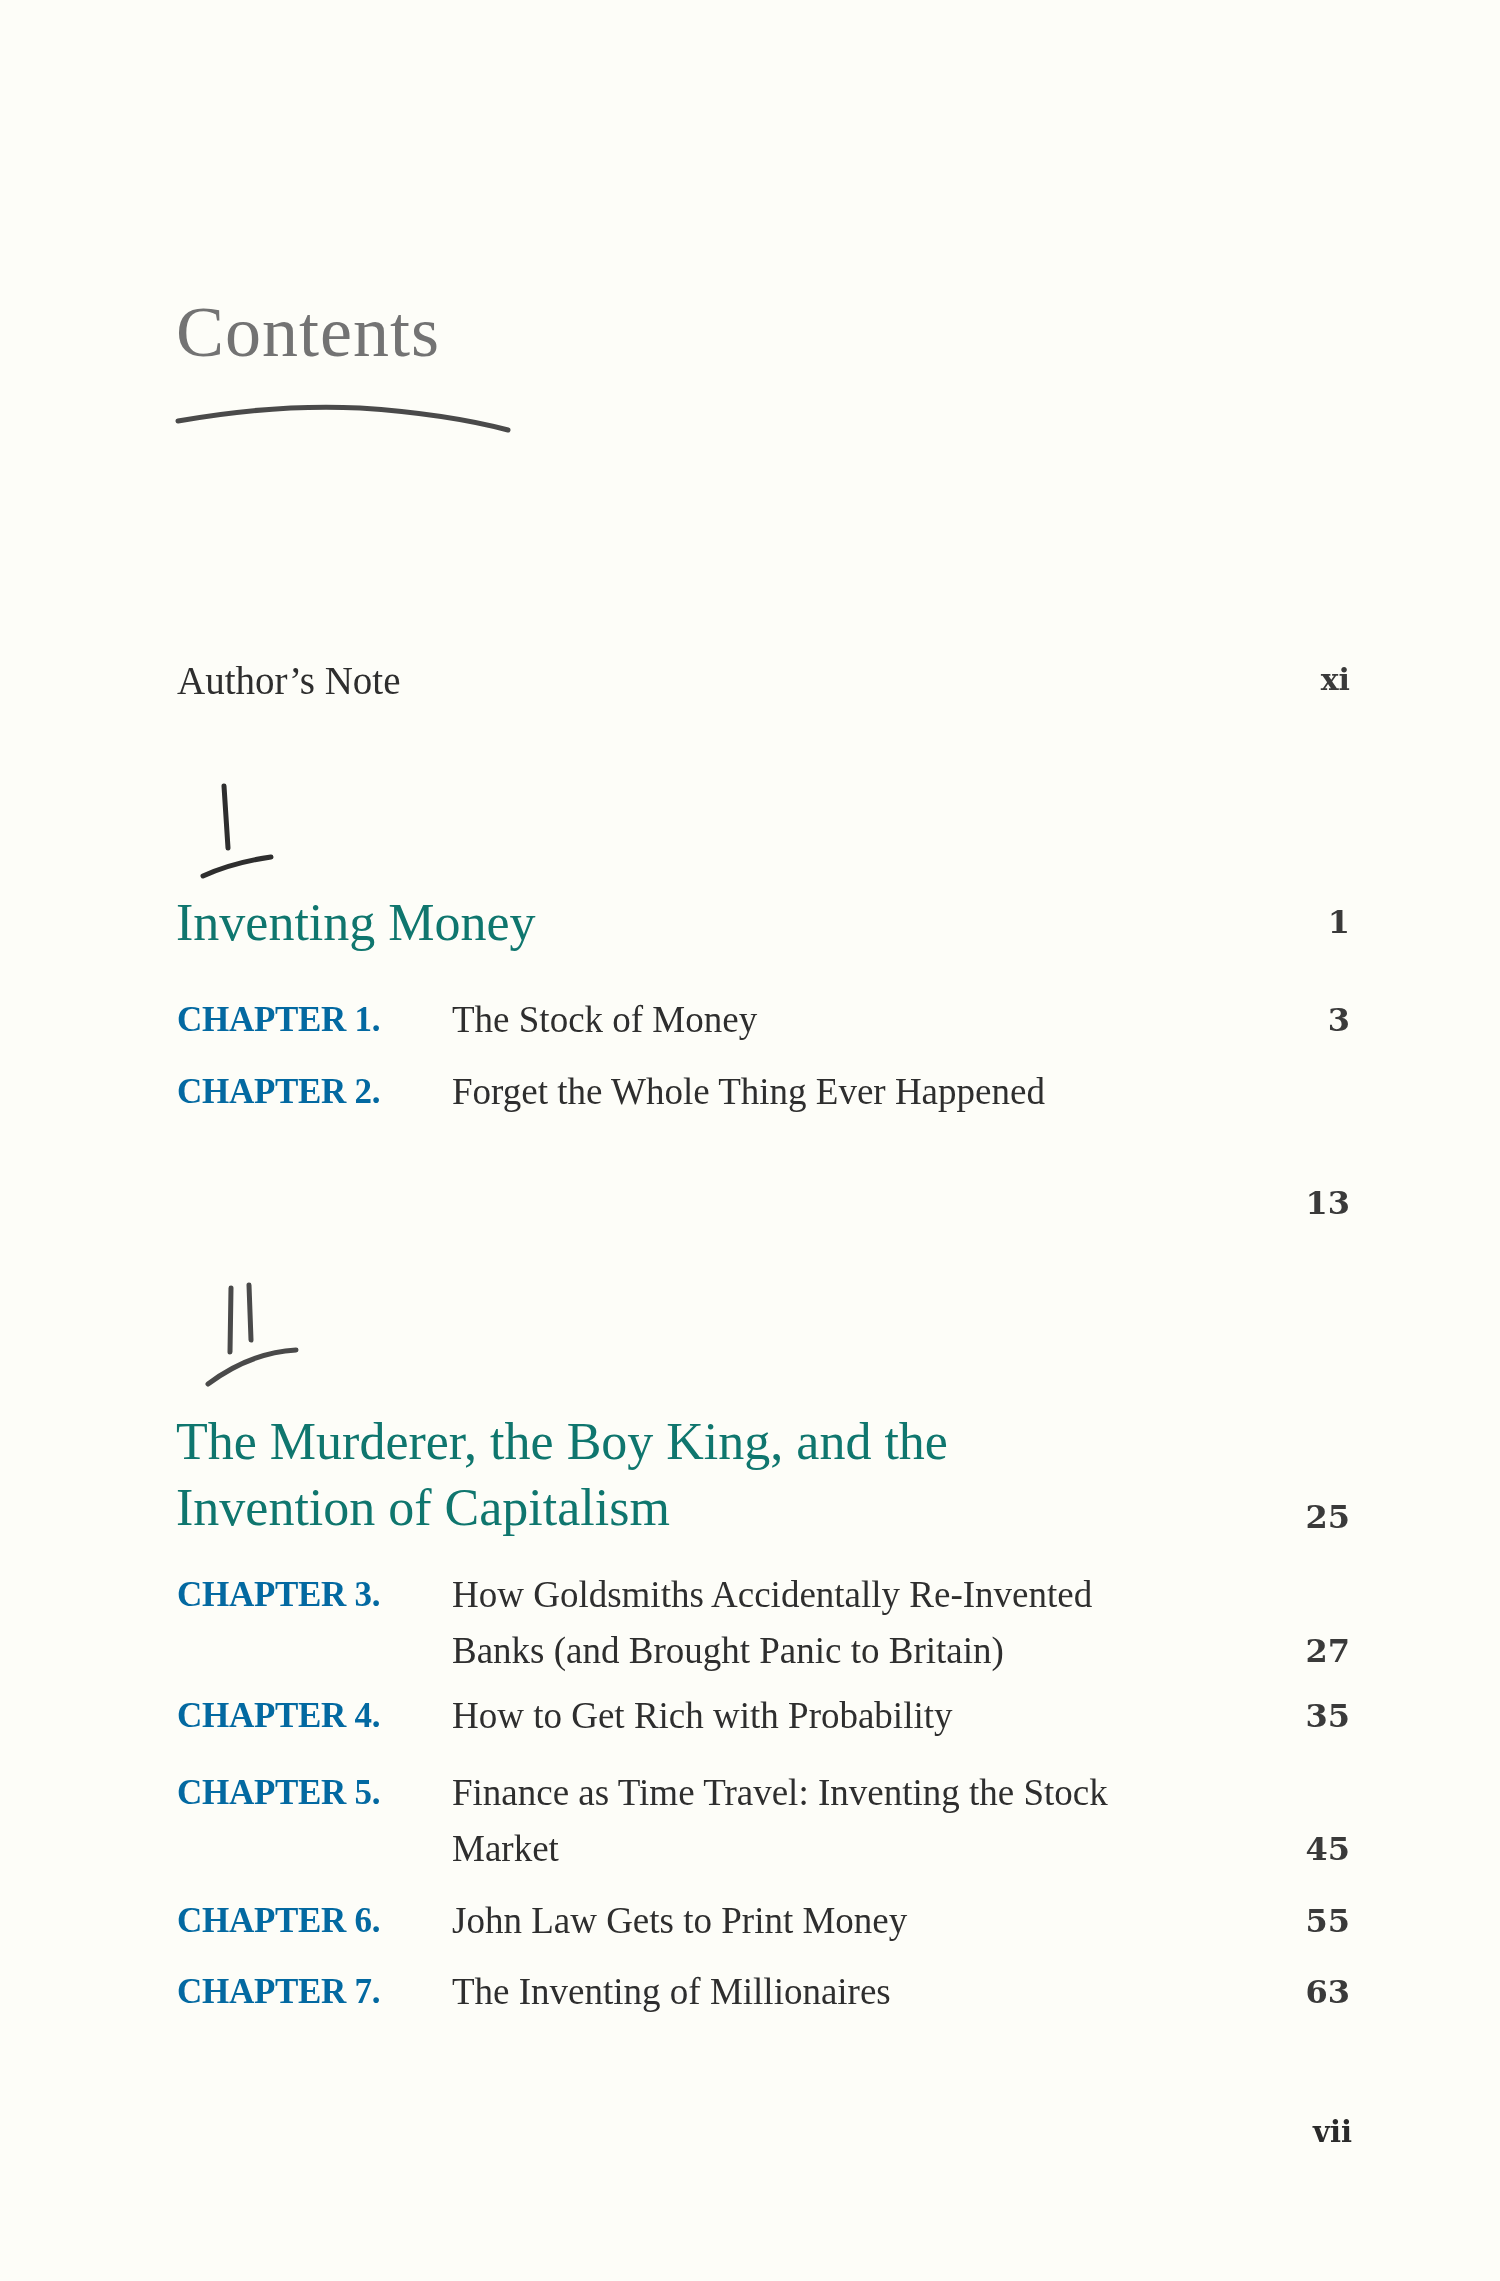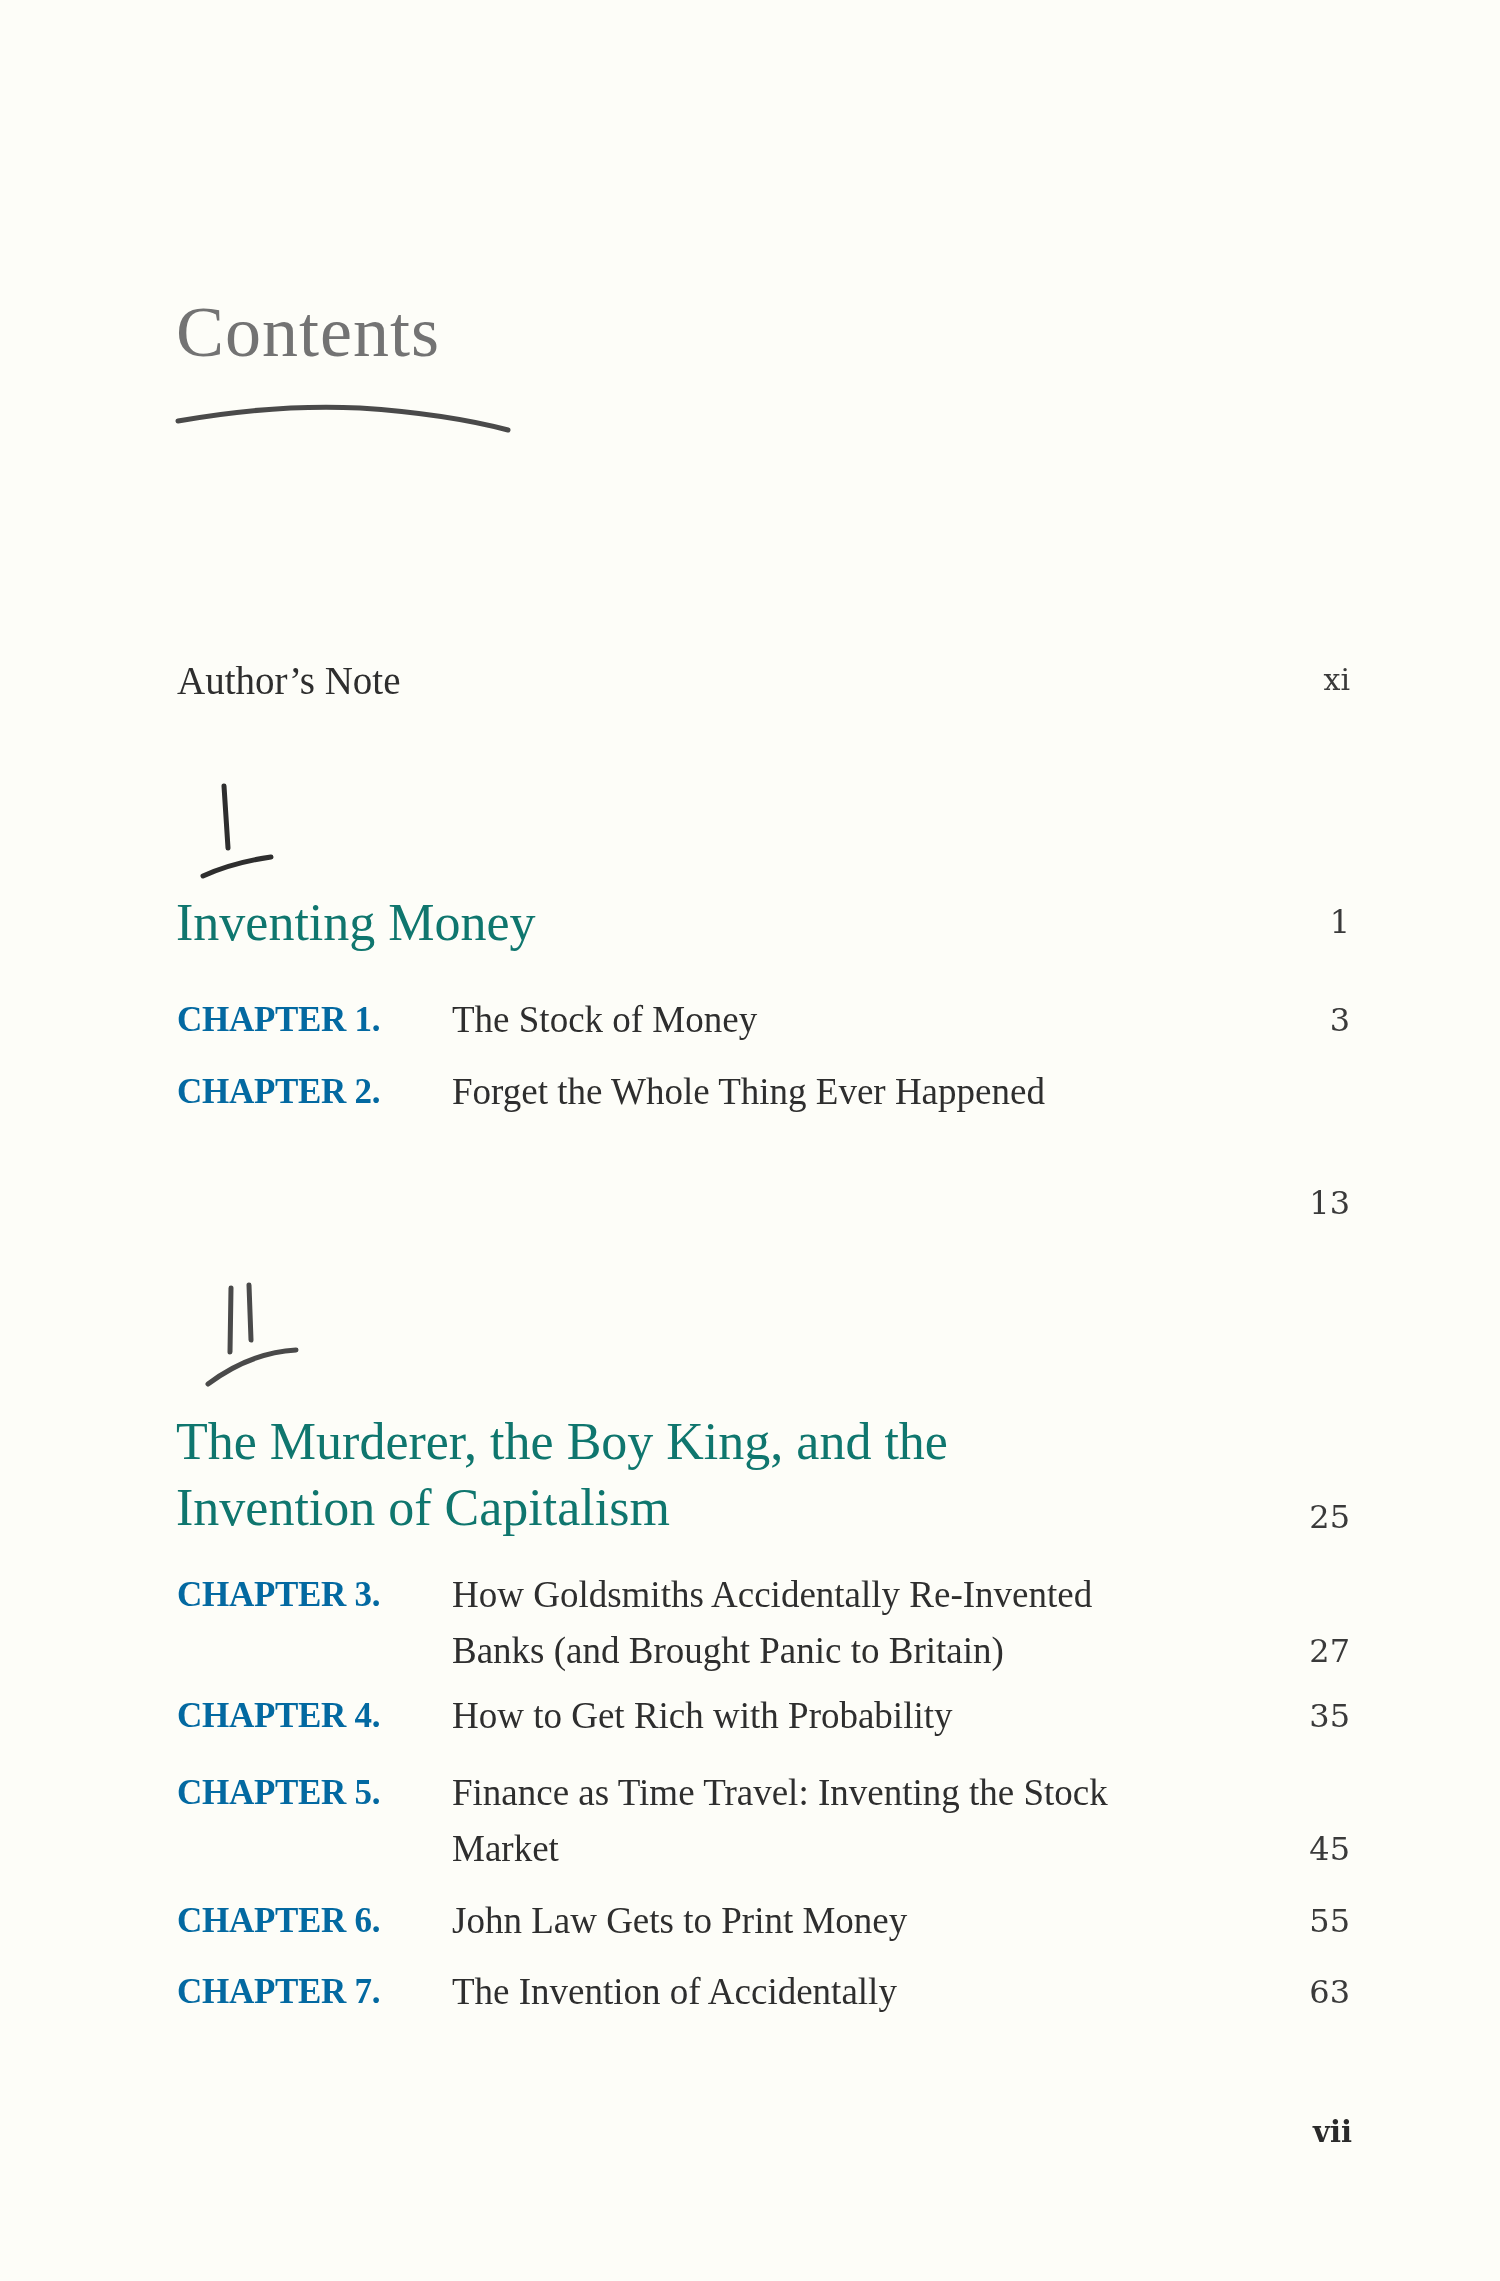--- a/index.html
+++ b/index.html
@@ -18,21 +18,21 @@
     font-size: 72px; line-height: 80px; color: #737373;
     letter-spacing: 1px;
   }
   .swash { position: absolute; left: 0; top: 0; }
   .front-item {
     left: 177px; top: 656px;
     font-size: 39px; line-height: 50px; color: #2e2e2e;
   }
   .pg {
     position: absolute; right: 150px; text-align: right;
-    font-family: "DejaVu Serif", serif; font-weight: normal;
+    font-family: "DejaVu Serif", serif; font-weight: bold;
     font-size: 32px; line-height: 40px; color: #3a3a3a;
   }
   .pg.roman { font-size: 30px; }
   .part-title {
     left: 176px; font-size: 52px; line-height: 66px; color: #0f766e;
   }
   .ch-label {
     position: absolute; left: 177px;
     font-family: "Liberation Serif", serif; font-weight: bold;
     font-size: 35px; line-height: 56px; color: #0369a1;
@@ -134,19 +134,19 @@
     <div class="ch-label" style="top:1893px">CHAPTER 6.</div>
     <div class="ch-title" style="top:1893px">
       <span>John Law Gets to Print Money</span>
     </div>
     <div class="pg" style="top:1901px">55</div>
   </div>
 
   <div>
     <div class="ch-label" style="top:1964px">CHAPTER 7.</div>
     <div class="ch-title" style="top:1964px">
-      <span>The Invention of Accidentally</span>
+      <span>The Inventing of Millionaires</span>
     </div>
     <div class="pg" style="top:1972px">63</div>
   </div>
 
   <div class="abs folio">vii</div>
 </div>
 
 </body></html>

